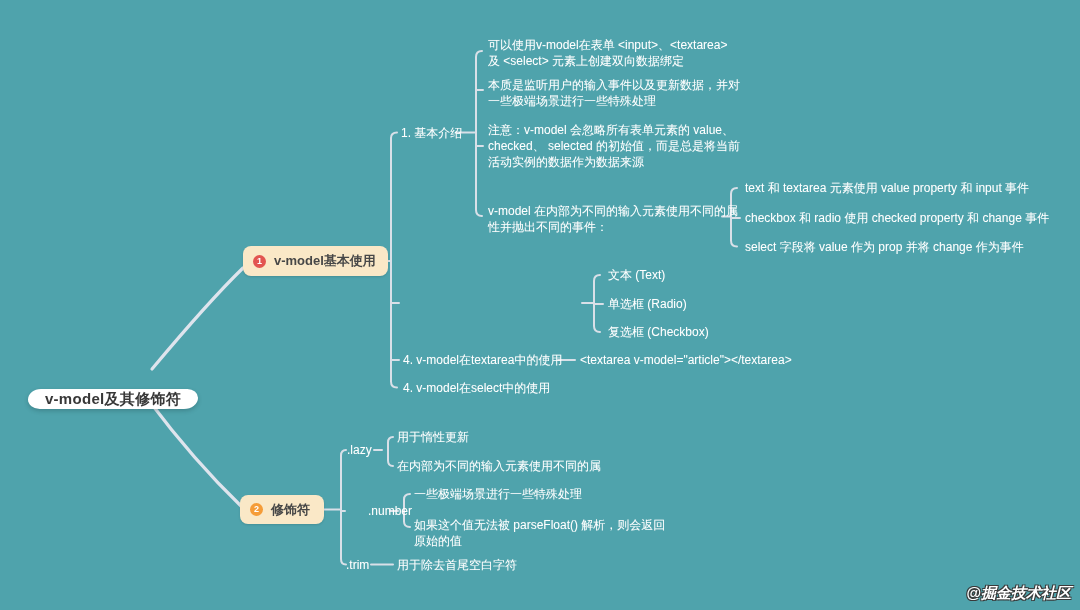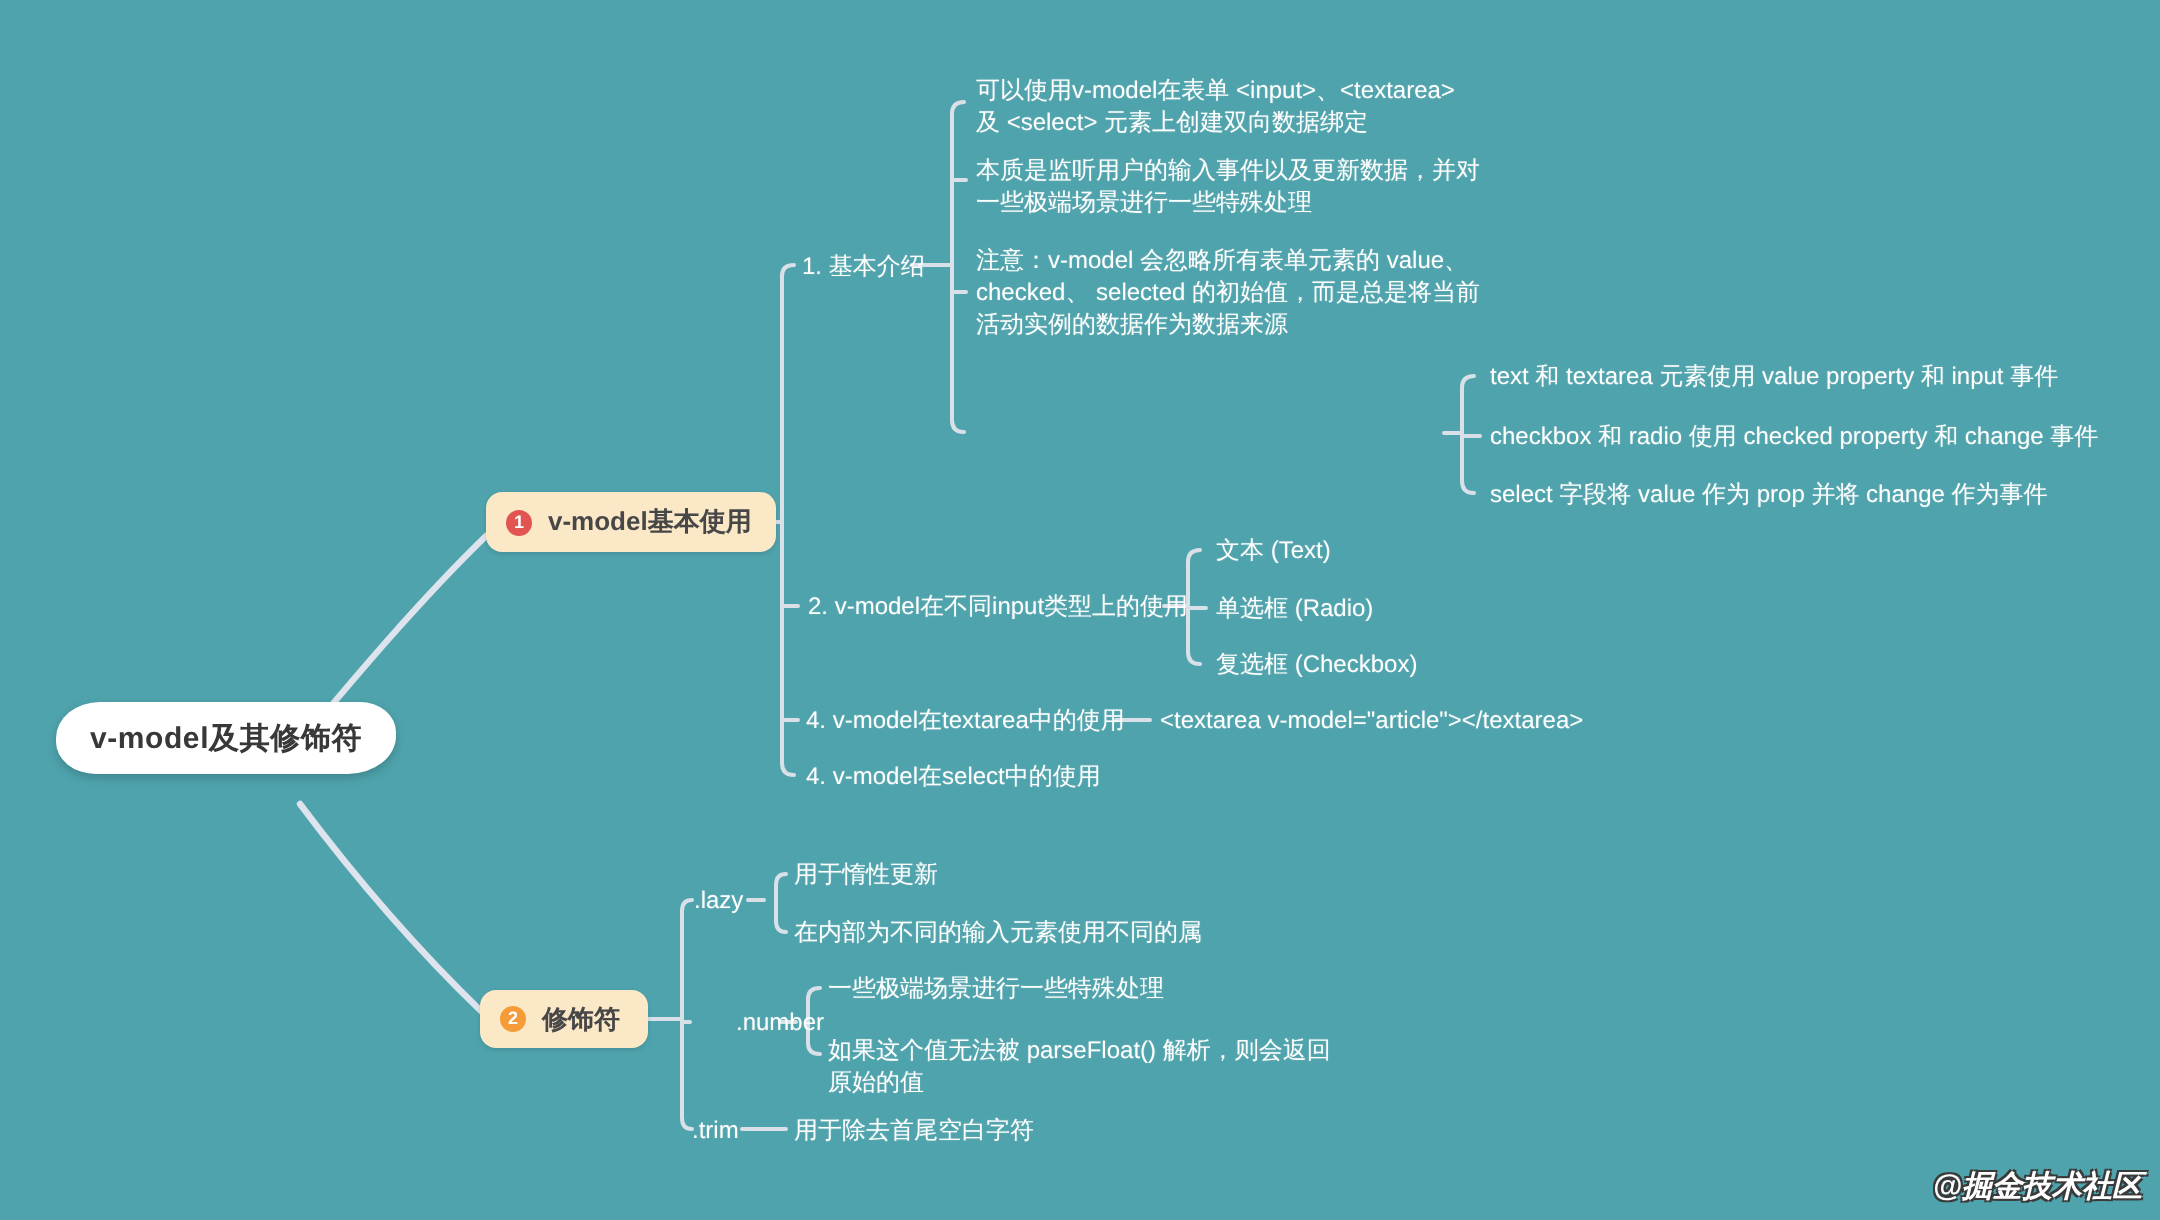--- a/index.html
+++ b/index.html
@@ -68,46 +68,47 @@
       <path d="M 722 216.5 H 731 M 737 188 Q 731 188 731 194 L 731 240.5 Q 731 246.5 737 246.5 M 731 218 H 740"></path>
       <path d="M 582 303 H 594 M 600 275 Q 594 275 594 281 L 594 326 Q 594 332 600 332 M 594 304 H 603"></path>
       <path d="M 558 360 H 575"></path>
       <path d="M 323 509.5 H 341 M 346 450 Q 341 450 341 455.5 L 341 559 Q 341 564.5 346 564.5 M 341 511 H 345"></path>
       <path d="M 374 450 H 382 M 393 437 Q 388 437 388 442.5 L 388 460.5 Q 388 466 393 466"></path>
       <path d="M 390 511 H 398 M 410 494 Q 404 494 404 499.5 L 404 521.5 Q 404 527 410 527"></path>
       <path d="M 371 564.5 H 393"></path>
     </g>
   </svg>
 
-  <div class="root" style="left:28px;top:351px;width:170px;height:36px">
+  <div class="root" style="left:28px;top:389px;width:170px;height:20px">
     <span>v-model及其修饰符</span>
   </div>
 
   <div class="branch" style="left:243px;top:246px;width:145px;height:30px">
     <span class="badge c1">1</span>
     <span>v-model基本使用</span>
   </div>
 
   <div class="branch" style="left:240px;top:495px;width:84px;height:29px">
     <span class="badge c2">2</span>
     <span>修饰符</span>
   </div>
 
   <div class="leaf mid" style="left:401px;top:132.5px">1. 基本介绍</div>
-  <div class="leaf mid" style="left:404px;top:303px">2. v-model在不同input类型上的使用</div>
   <div class="leaf mid" style="left:403px;top:360px">4. v-model在textarea中的使用</div>
   <div class="leaf mid" style="left:403px;top:387.5px">4. v-model在select中的使用</div>
 
   <div class="leaf block" style="left:488px;top:37px">可以使用v-model在表单 &lt;input&gt;、&lt;textarea&gt;
 及 &lt;select&gt; 元素上创建双向数据绑定</div>
   <div class="leaf block" style="left:488px;top:77px">本质是监听用户的输入事件以及更新数据，并对
 一些极端场景进行一些特殊处理</div>
   <div class="leaf block" style="left:488px;top:122px">注意：v-model 会忽略所有表单元素的 value、
 checked、 selected 的初始值，而是总是将当前
 活动实例的数据作为数据来源</div>
+  <div class="leaf block" style="left:488px;top:203px">v-model 在内部为不同的输入元素使用不同的属
+性并抛出不同的事件：</div>
 
   <div class="leaf mid" style="left:745px;top:188px">text 和 textarea 元素使用 value property 和 input 事件</div>
   <div class="leaf mid" style="left:745px;top:246.5px">select 字段将 value 作为 prop 并将 change 作为事件</div>
   <div class="leaf mid" style="left:745px;top:218px">checkbox 和 radio 使用 checked property 和 change 事件</div>
 
   <div class="leaf mid" style="left:608px;top:275px">文本 (Text)</div>
   <div class="leaf mid" style="left:608px;top:304px">单选框 (Radio)</div>
   <div class="leaf mid" style="left:608px;top:332px">复选框 (Checkbox)</div>
 
   <div class="leaf mid" style="left:580px;top:360px">&lt;textarea v-model="article"&gt;&lt;/textarea&gt;</div>

